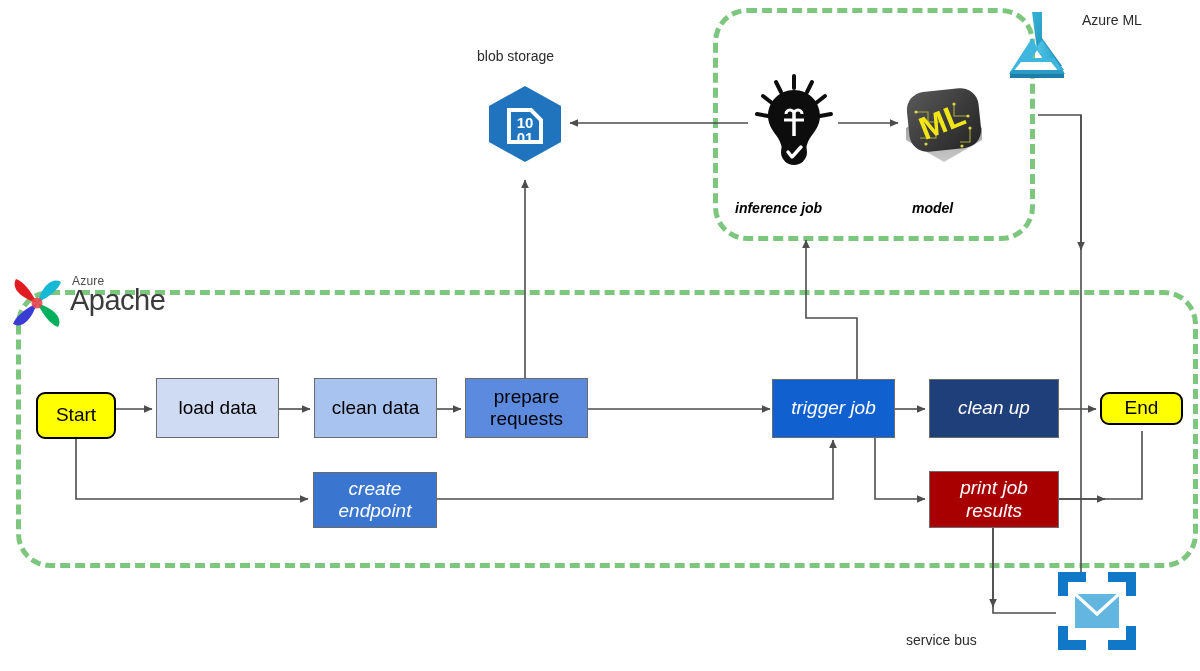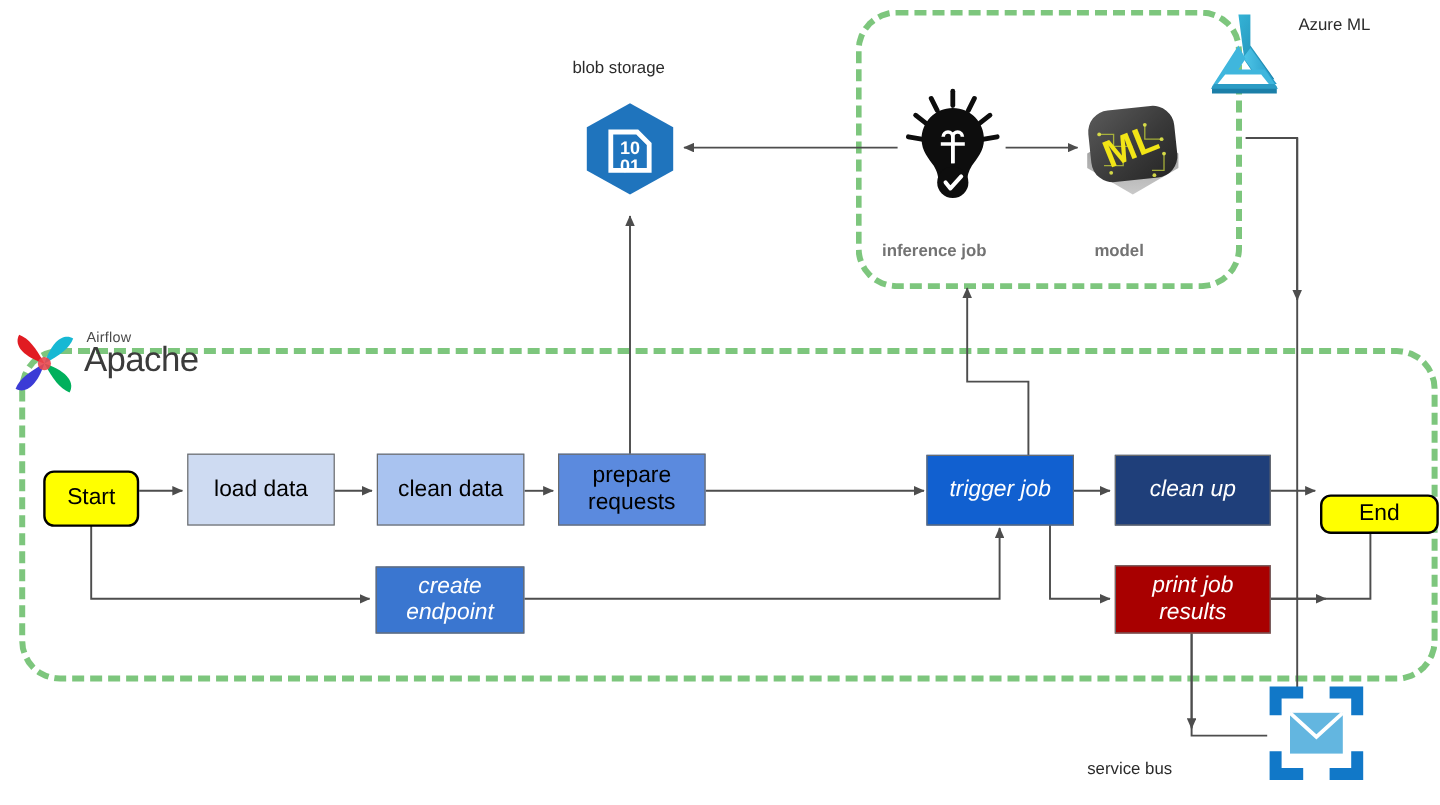--- a/index.html
+++ b/index.html
@@ -59,21 +59,21 @@
   #wires{position:absolute;left:0;top:0;width:1200px;height:671px;z-index:3;}
 
   
   .caption{
     position:absolute;
     font-size:14px;
     color:#2b2b2b;
     white-space:nowrap;
     z-index:7;
   }
-  .caption.bold{font-weight:bold;color:#737373;}
+  .caption.bold{font-weight:bold;color:#000000;font-style:italic;}
 
   
   .icon-wrap{position:absolute;z-index:7;}
 
   
   #airflow-logo{left:6px;top:272px;width:160px;height:62px;z-index:9;}
   #airflow-logo .afl-word{
     position:absolute;left:66px;top:2px;
     font-size:12px;color:#4a4a4a;letter-spacing:.2px;
   }
@@ -163,21 +163,21 @@
 
   <div class="node dark abs" id="n-cleanup" style="left:929px;top:379px;width:130px;height:59px;background:#1f3f7a;">
     <span>clean up</span>
   </div>
 
   <div class="node dark abs" id="n-print" style="left:929px;top:471px;width:130px;height:57px;background:#a80000;">
     <span>print job
 results</span>
   </div>
 
-  <div class="node terminator abs" id="n-end" style="left:1100px;top:412px;width:99px;height:33px;">
+  <div class="node terminator abs" id="n-end" style="left:1100px;top:392px;width:83px;height:33px;">
     <span>End</span>
   </div>
 
   <div class="caption" style="left:477px;top:48px;">blob storage</div>
   <div class="icon-wrap" style="left:481px;top:82px;width:88px;height:84px;">
     <svg width="88" height="84" viewBox="0 0 88 84">
       <polygon points="44,4 80,24 80,60 44,80 8,60 8,24" fill="#1f74bd"></polygon>
       <path d="M28,28 h22 l10,10 v22 h-32 z" fill="none" stroke="#ffffff" stroke-width="4"></path>
       <text x="44" y="46" font-family="'Liberation Sans',sans-serif" font-size="15" font-weight="bold" fill="#ffffff" text-anchor="middle">10</text>
       <text x="44" y="61" font-family="'Liberation Sans',sans-serif" font-size="15" font-weight="bold" fill="#ffffff" text-anchor="middle">01</text>
@@ -282,17 +282,17 @@
   <div class="caption" style="left:906px;top:632px;">service bus</div>
 
   <div id="airflow-logo" class="abs">
     <svg width="62" height="62" viewBox="0 0 62 62">
       <path d="M31,31 C24,18 18,10 10,7 C6,14 10,24 31,31 Z" fill="#e11b22"></path>
       <path d="M31,31 C44,24 52,18 55,10 C48,6 38,10 31,31 Z" fill="#17b8d4"></path>
       <path d="M31,31 C38,44 44,52 52,55 C56,48 52,38 31,31 Z" fill="#00b05c"></path>
       <path d="M31,31 C18,38 10,44 7,52 C14,56 24,52 31,31 Z" fill="#3b3bd6"></path>
       <circle cx="31" cy="31" r="5.5" fill="#e8484f" opacity=".9"></circle>
     </svg>
-    <div class="afl-word">Airflow</div>
+    <div class="afl-word">Azure</div>
     <div class="afl-name">Apache</div>
   </div>
 
 </div>
 
 </body></html>

